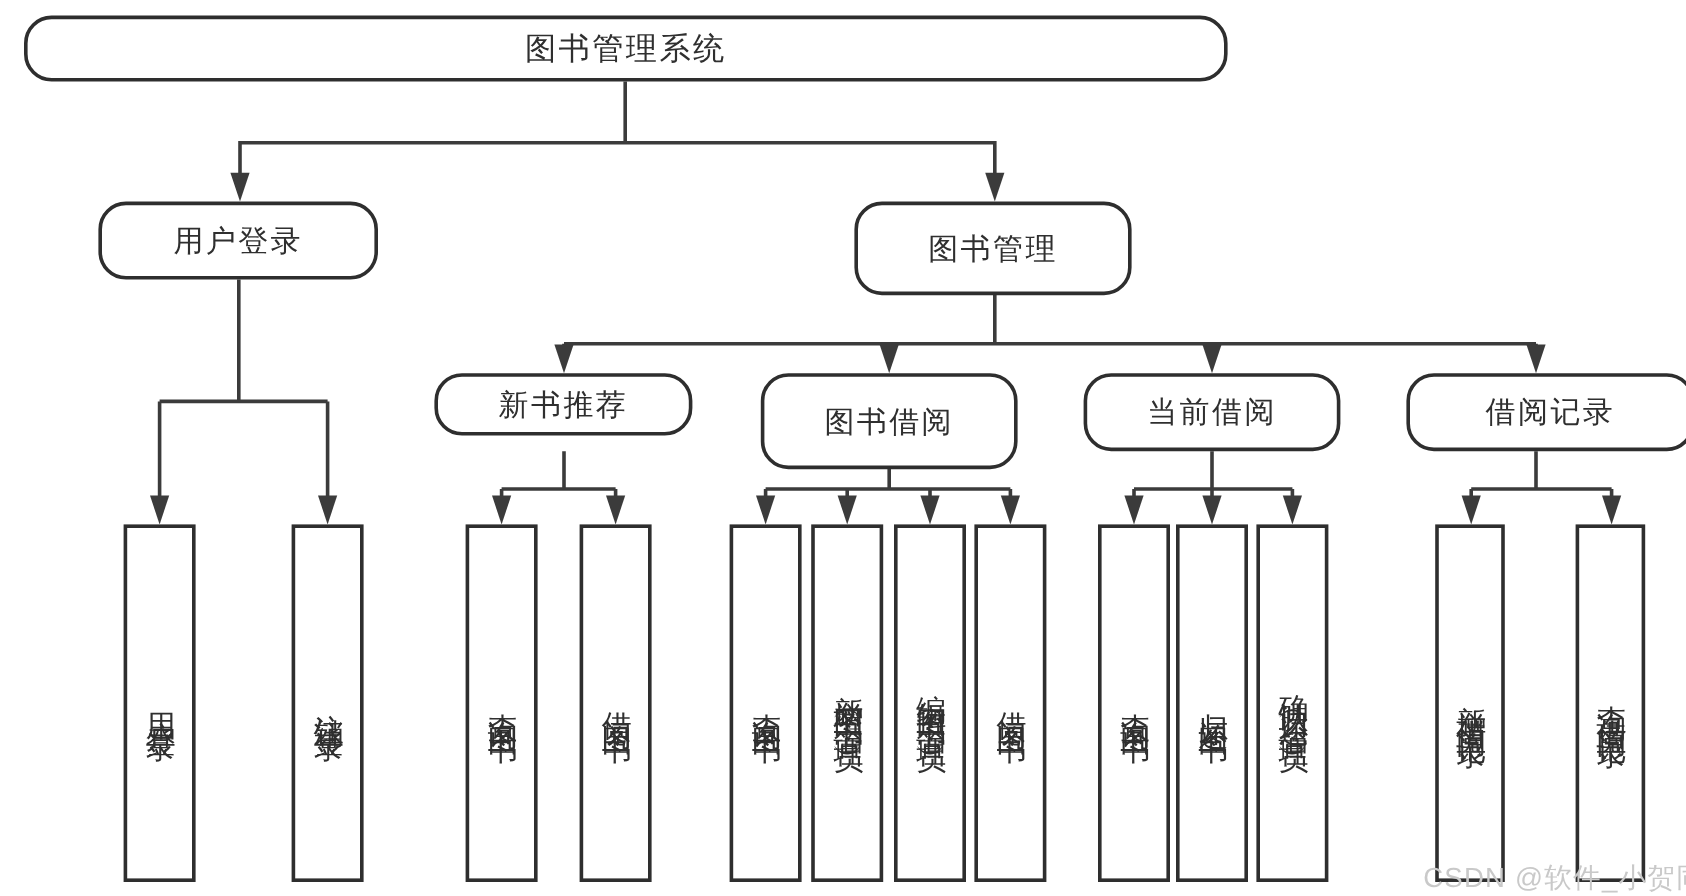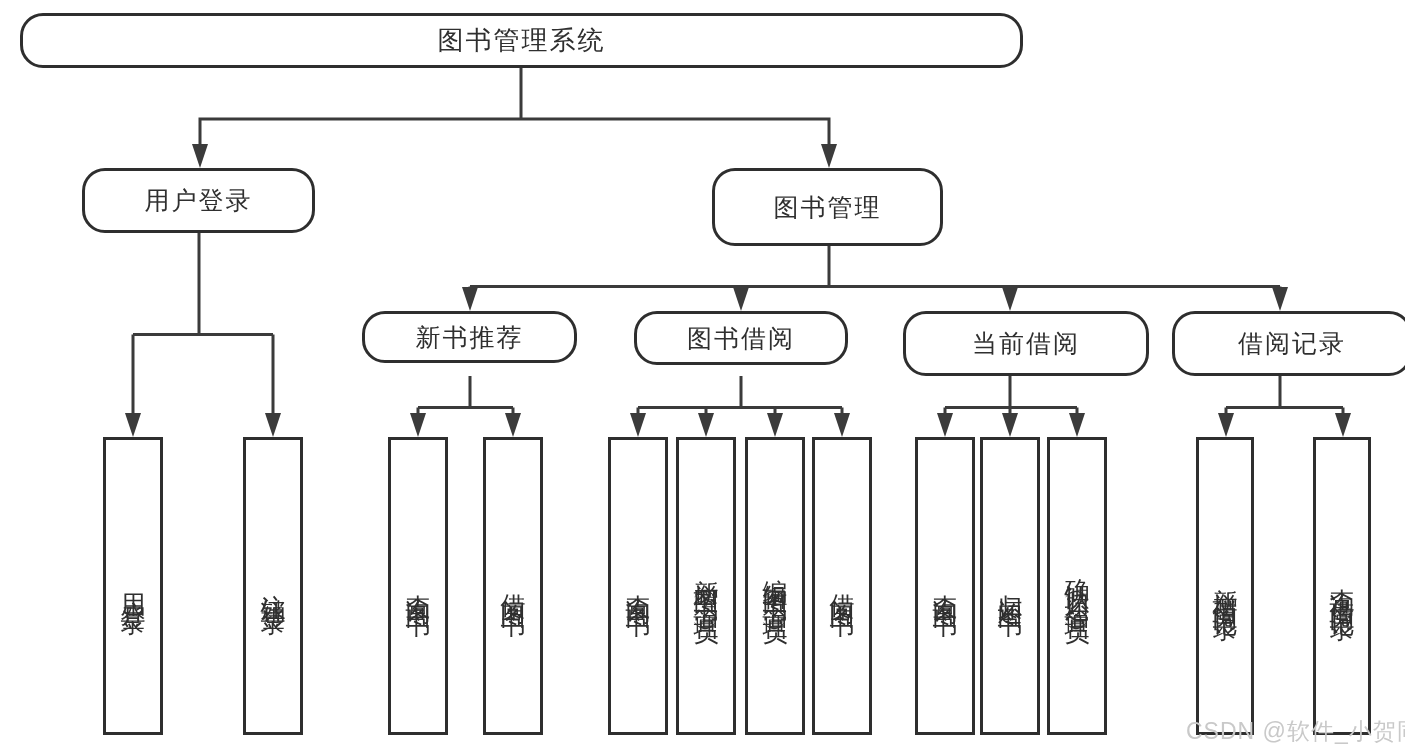--- a/index.html
+++ b/index.html
@@ -86,24 +86,24 @@
   <div class="box hbox" style="left:82px;top:168px;width:233px;height:65px;">
     <span>用户登录</span>
   </div>
   <div class="box hbox" style="left:712px;top:168px;width:231px;height:78px;">
     <span>图书管理</span>
   </div>
 
   <div class="box hbox" style="left:362px;top:311px;width:215px;height:52px;">
     <span>新书推荐</span>
   </div>
-  <div class="box hbox" style="left:634px;top:311px;width:214px;height:54px;">
+  <div class="box hbox" style="left:634px;top:311px;width:214px;height:80px;">
     <span>图书借阅</span>
   </div>
-  <div class="box hbox" style="left:903px;top:311px;width:246px;height:65px;">
+  <div class="box hbox" style="left:903px;top:311px;width:214px;height:65px;">
     <span>当前借阅</span>
   </div>
   <div class="box hbox" style="left:1172px;top:311px;width:240px;height:65px;">
     <span>借阅记录</span>
   </div>
 
   <div class="box vbox" style="left:103px;top:437px;width:60px;height:298px;">
     <span>用户登录</span>
   </div>
   <div class="box vbox" style="left:243px;top:437px;width:60px;height:298px;">

